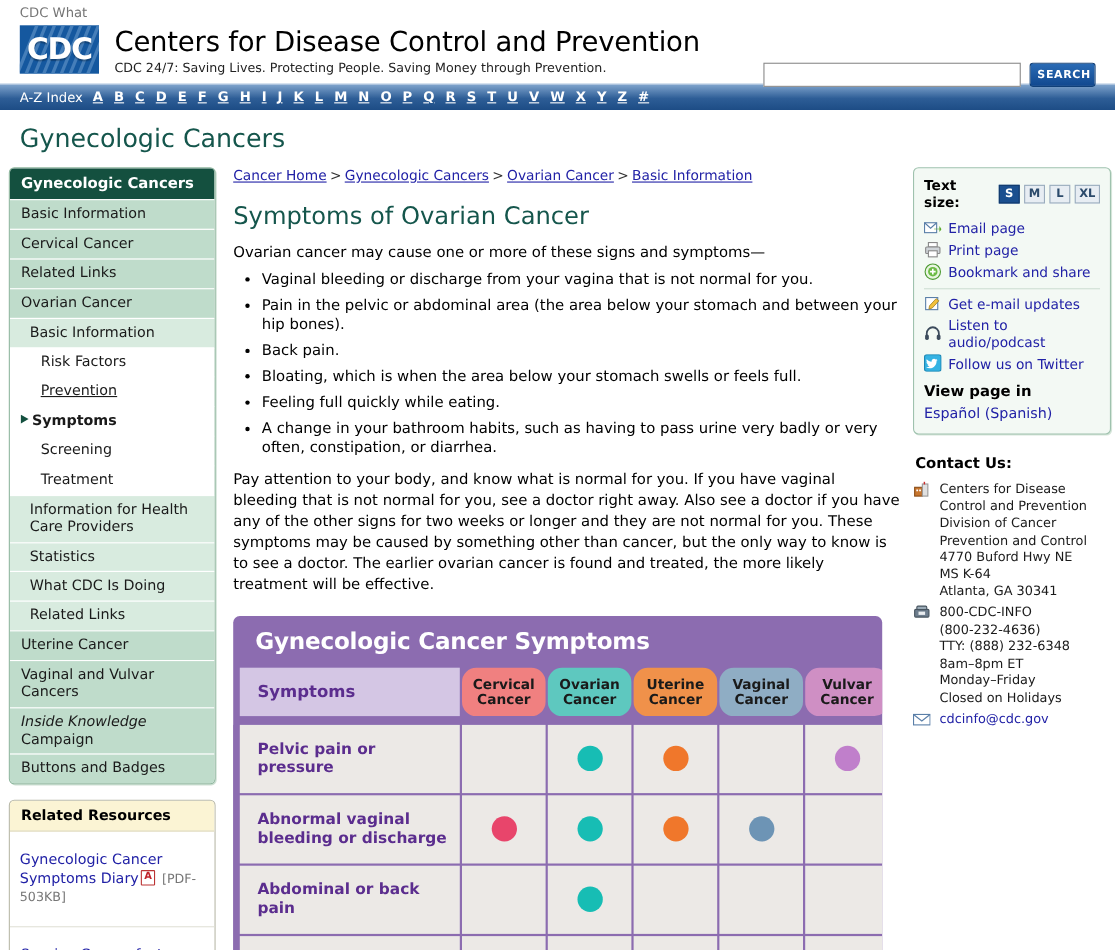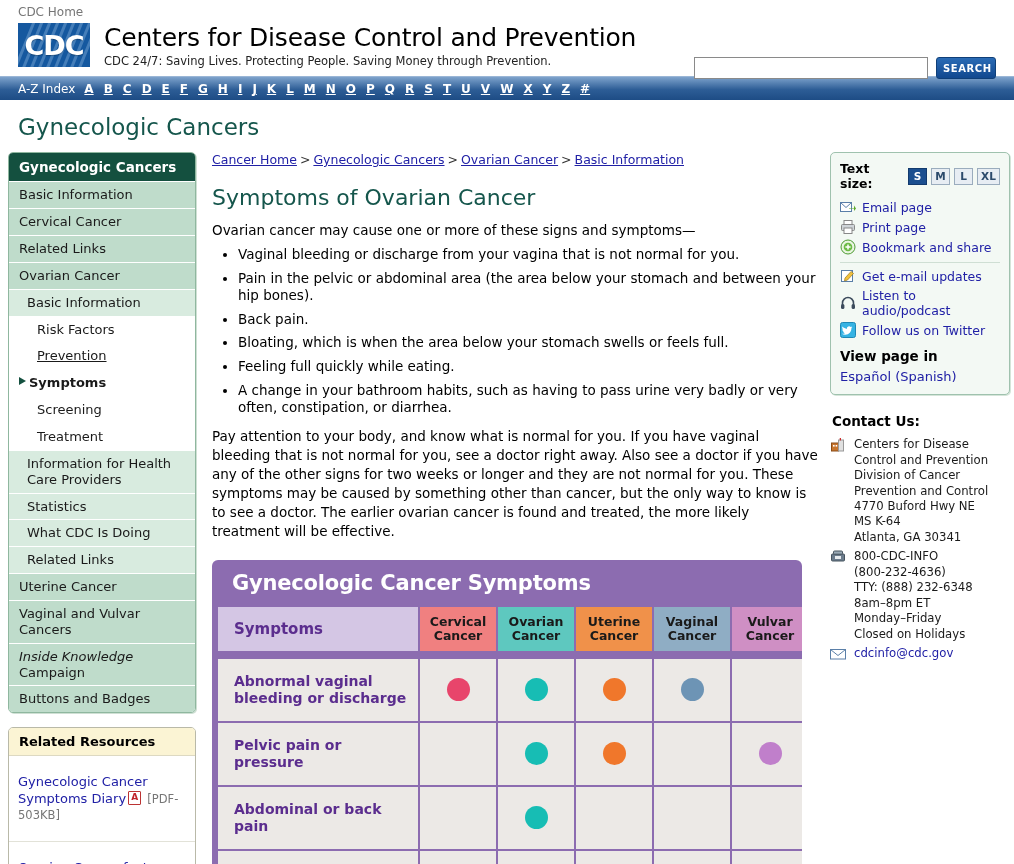--- a/index.html
+++ b/index.html
@@ -128,21 +128,21 @@
   }
   .st-row { display:flex; padding:0 6px; }
   .st-headrow { padding-bottom:4px; }
   .st-cell-label {
     width:200px; flex:0 0 200px; background:#d4c6e4; color:#5b2d8e; font-weight:bold;
     font-size:15px; display:flex; align-items:center; padding:10px 0 10px 16px;
   }
   .st-cell-head {
     width:76px; flex:0 0 76px; margin-left:2px; color:#1a1a1a; font-weight:bold; font-size:12.5px;
     display:flex; flex-direction:column; align-items:center; justify-content:center;
-    padding:8px 0; line-height:1.12; text-align:center;
+    padding:8px 0; line-height:1.12; text-align:center;border-radius:13px;
   }
   .st-body { padding:0 6px 0 6px; background:#8c6cb0; }
   .st-bodyrow { display:flex; margin-bottom:2px; }
   .st-bodyrow:first-child { margin-top:4px; }
   .st-sym {
     width:200px; flex:0 0 200px; background:#ece9e6; color:#5b2d8e; font-weight:bold; font-size:14px;
     display:flex; align-items:center; padding:0 8px 0 16px; line-height:1.2;
   }
   .st-dotcell {
     width:76px; flex:0 0 76px; margin-left:2px; background:#ece9e6;
@@ -177,21 +177,21 @@
   .contact-block .ctext { color:#1a1a1a; }
   .contact-block a { color:#2121a6; }
 
   
   svg { display:block; }
 </style>
 </head>
 <body>
 
 <div id="cdc-home-bar">
-  <a href="#">CDC Home</a>
+  <a href="#">CDC What</a>
 </div>
 
 <div id="masthead">
   <div id="logo">
     <div class="stripes">
       <i style="left:4px"></i>
         <i style="left:12px"></i>
         <i style="left:20px"></i>
         <i style="left:28px"></i>
       <i style="left:36px"></i>
@@ -298,48 +298,48 @@
               <span>Cancer</span>
             </div>
             <div class="st-cell-head" style="background: rgb(207, 143, 196);">
               <span>Vulvar</span>
               <span>Cancer</span>
             </div>
           </div>
       </div>
       <div class="st-body" id="st-body">
           <div class="st-bodyrow" style="height: 62px;">
-            <div class="st-sym" style="background: rgb(236, 233, 230);">Abnormal vaginal bleeding or discharge</div>
-            <div class="st-dotcell" style="background: rgb(236, 233, 230);">
-              <span class="dot" style="background: rgb(232, 69, 107);"></span>
-            </div>
+            <div class="st-sym" style="background: rgb(236, 233, 230);">Pelvic pain or pressure</div>
+            <div class="st-dotcell" style="background: rgb(236, 233, 230);"></div>
             <div class="st-dotcell" style="background: rgb(236, 233, 230);">
               <span class="dot" style="background: rgb(23, 189, 180);"></span>
             </div>
             <div class="st-dotcell" style="background: rgb(236, 233, 230);">
               <span class="dot" style="background: rgb(240, 119, 43);"></span>
             </div>
-            <div class="st-dotcell" style="background: rgb(236, 233, 230);">
-              <span class="dot" style="background: rgb(109, 148, 181);"></span>
-            </div>
-            <div class="st-dotcell" style="background: rgb(236, 233, 230);"></div>
+            <div class="st-dotcell" style="background: rgb(236, 233, 230);"></div>
+            <div class="st-dotcell" style="background: rgb(236, 233, 230);">
+              <span class="dot" style="background: rgb(192, 127, 203);"></span>
+            </div>
           </div>
           <div class="st-bodyrow" style="height: 62px;">
-            <div class="st-sym" style="background: rgb(236, 233, 230);">Pelvic pain or pressure</div>
-            <div class="st-dotcell" style="background: rgb(236, 233, 230);"></div>
+            <div class="st-sym" style="background: rgb(236, 233, 230);">Abnormal vaginal bleeding or discharge</div>
+            <div class="st-dotcell" style="background: rgb(236, 233, 230);">
+              <span class="dot" style="background: rgb(232, 69, 107);"></span>
+            </div>
             <div class="st-dotcell" style="background: rgb(236, 233, 230);">
               <span class="dot" style="background: rgb(23, 189, 180);"></span>
             </div>
             <div class="st-dotcell" style="background: rgb(236, 233, 230);">
               <span class="dot" style="background: rgb(240, 119, 43);"></span>
             </div>
-            <div class="st-dotcell" style="background: rgb(236, 233, 230);"></div>
-            <div class="st-dotcell" style="background: rgb(236, 233, 230);">
-              <span class="dot" style="background: rgb(192, 127, 203);"></span>
-            </div>
+            <div class="st-dotcell" style="background: rgb(236, 233, 230);">
+              <span class="dot" style="background: rgb(109, 148, 181);"></span>
+            </div>
+            <div class="st-dotcell" style="background: rgb(236, 233, 230);"></div>
           </div>
           <div class="st-bodyrow" style="height: 62px;">
             <div class="st-sym" style="background: rgb(236, 233, 230);">Abdominal or back pain</div>
             <div class="st-dotcell" style="background: rgb(236, 233, 230);"></div>
             <div class="st-dotcell" style="background: rgb(236, 233, 230);">
               <span class="dot" style="background: rgb(23, 189, 180);"></span>
             </div>
             <div class="st-dotcell" style="background: rgb(236, 233, 230);"></div>
             <div class="st-dotcell" style="background: rgb(236, 233, 230);"></div>
             <div class="st-dotcell" style="background: rgb(236, 233, 230);"></div>

